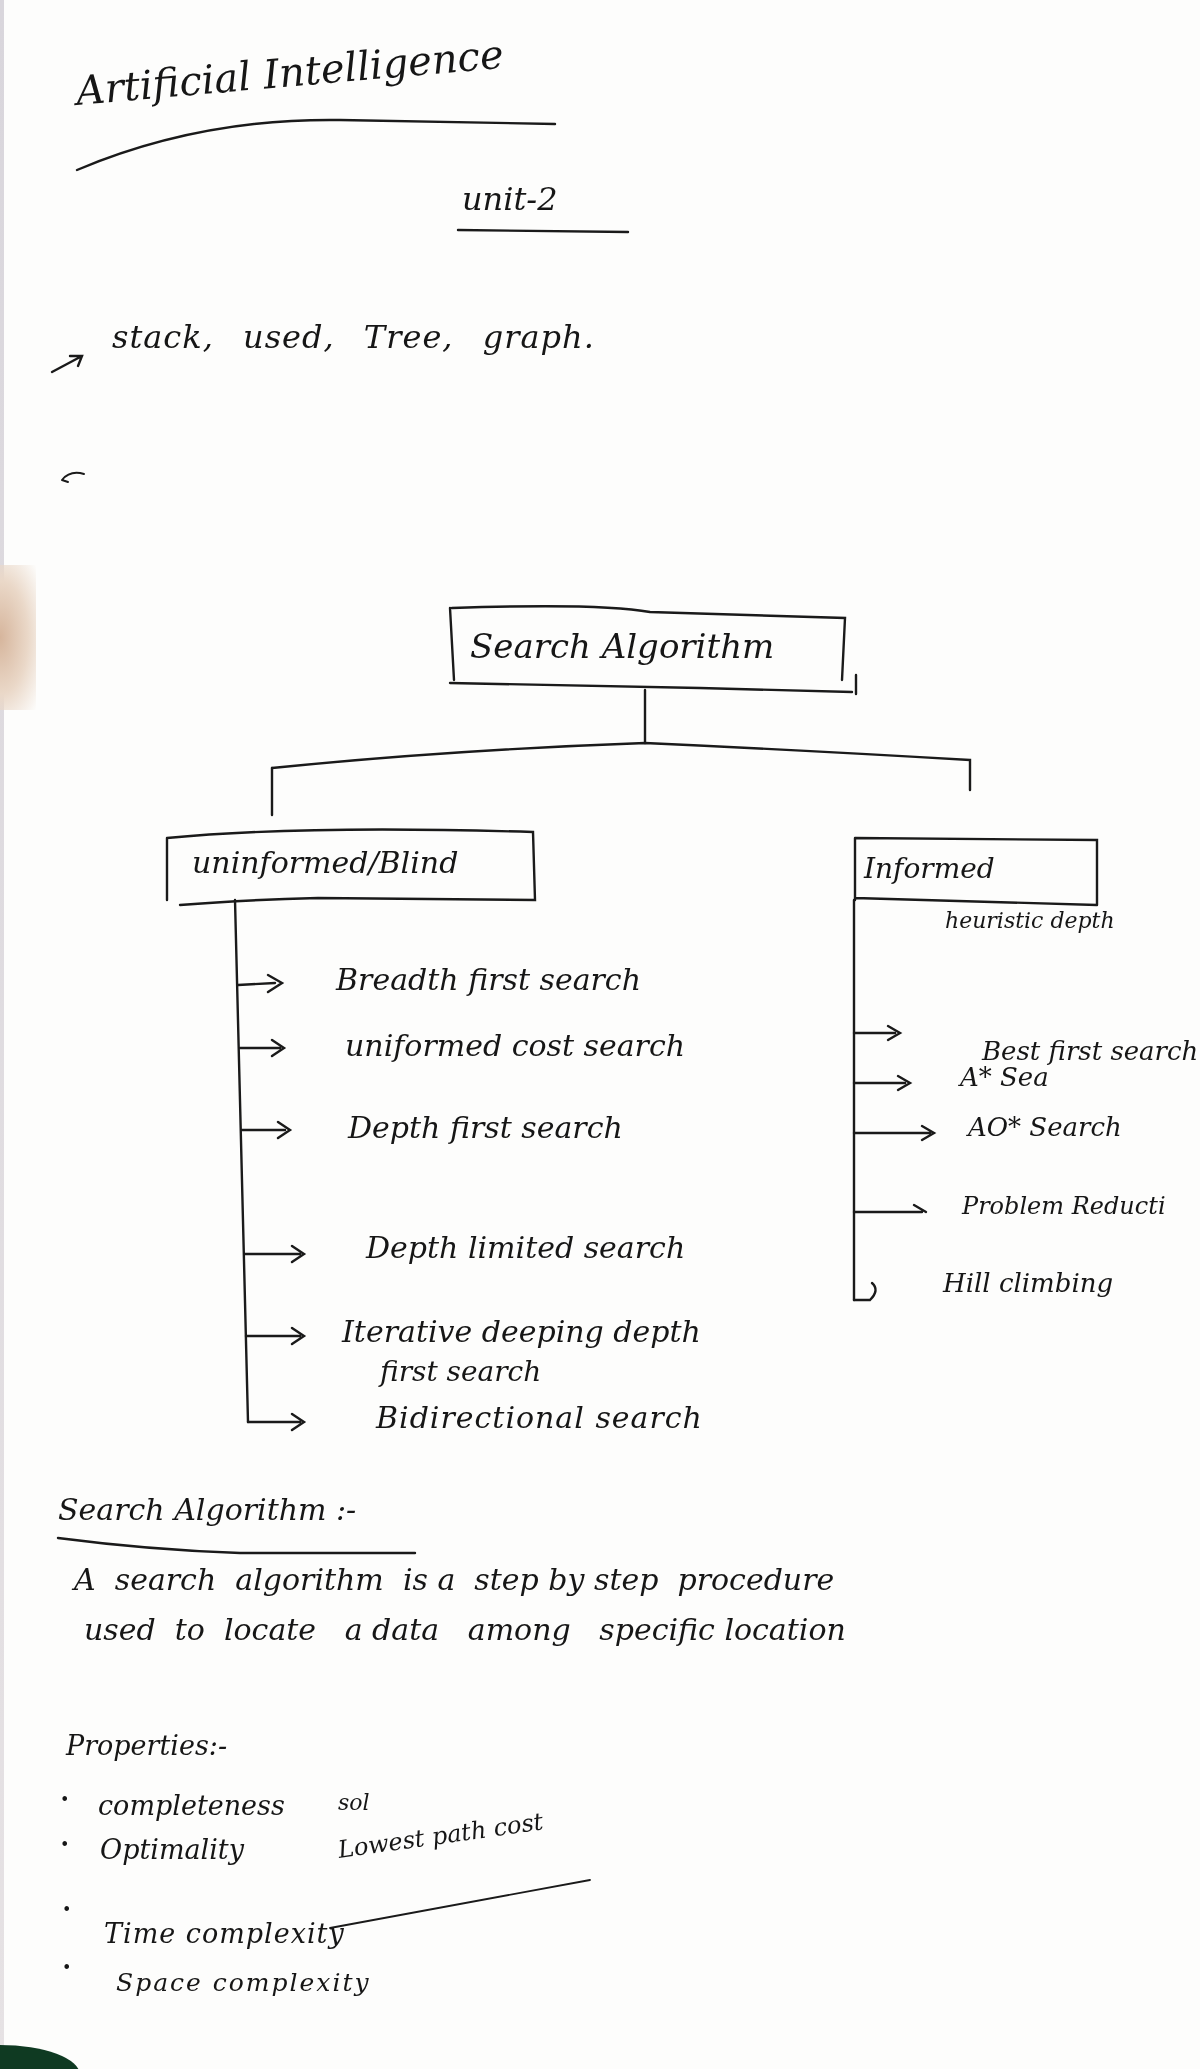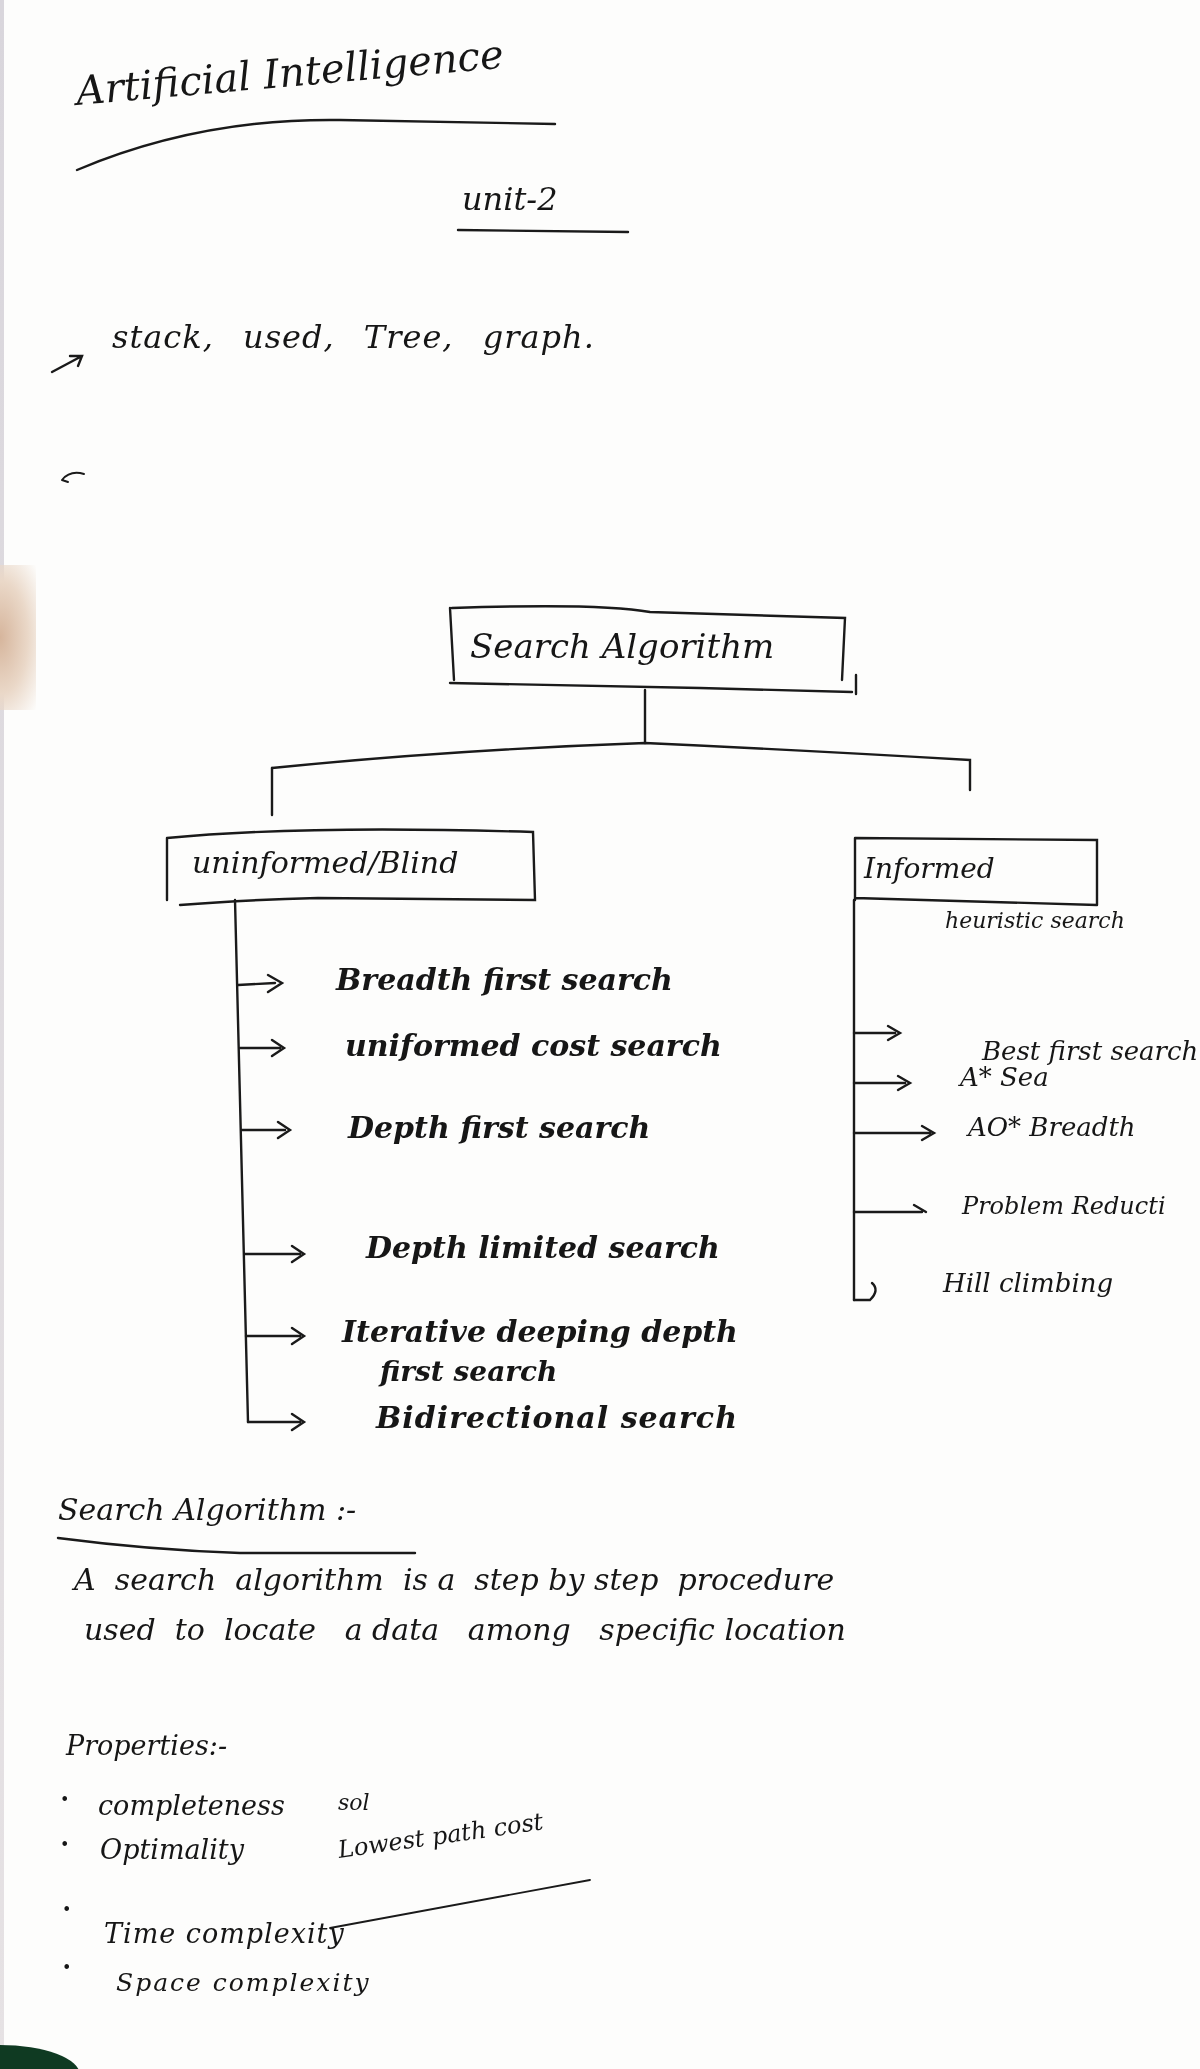--- a/index.html
+++ b/index.html
@@ -20,21 +20,21 @@
   .corner {
     position:absolute; left:0; top:2045px; width:80px; height:40px;
     background:#0f3a22; border-top-right-radius:80px 30px;
   }
   .hw { position:absolute; white-space:nowrap; font-style:italic; }
   svg.lines { position:absolute; left:0; top:0; }
   .box-label { position:absolute; white-space:nowrap; font-style:italic; }
   .title { font-size:40px; transform:rotate(-5deg); transform-origin:left bottom; }
   .unit { font-size:32px;text-align:center; }
   .topic { font-size:32px; letter-spacing:1px; }
-  .item { font-size:30px;font-weight:bold; }
+  .item { font-size:30px; }
   .ritem { font-size:26px; }
   .def { font-size:30px; }
   .prop { font-size:27px; }
 </style>
 </head>
 <body>
 
 <div class="edge-left"></div>
 <div class="thumb"></div>
 <div class="corner"></div>
@@ -80,33 +80,33 @@
   <path d="M330 1928 L 590 1880" stroke-width="1.8"></path>
 </svg>
 
 <div class="hw title" style="left:78px; top:68px;">Artificial Intelligence</div>
 <div class="hw unit" style="left:462px; top:180px;">unit-2</div>
 <div class="hw topic" style="left:112px; top:318px; word-spacing:18px;">stack, used, Tree, graph.</div>
 
 <div class="box-label" style="left:470px; top:626px; font-size:34px;">Search Algorithm</div>
 <div class="box-label" style="left:192px; top:845px; font-size:30px;">uninformed/Blind</div>
 <div class="box-label" style="left:864px; top:852px; font-size:28px;">Informed</div>
-<div class="box-label" style="left:945px; top:908px; font-size:22px;">heuristic search</div>
+<div class="box-label" style="left:945px; top:908px; font-size:22px;">heuristic depth</div>
 
 <div class="hw item" style="left:336px; top:962px;">Breadth first search</div>
 <div class="hw item" style="left:345px; top:1028px;">uniformed cost search</div>
 <div class="hw item" style="left:348px; top:1110px;">Depth first search</div>
 <div class="hw item" style="left:366px; top:1230px;">Depth limited search</div>
 <div class="hw item" style="left:342px; top:1314px;">Iterative deeping depth</div>
 <div class="hw item" style="left:380px; top:1355px; font-size:28px;">first search</div>
 <div class="hw item" style="left:376px; top:1400px; letter-spacing:1px;">Bidirectional search</div>
 
 <div class="hw ritem" style="left:982px; top:1012px;margin-top:24px;">Best first search</div>
 <div class="hw ritem" style="left:960px; top:1062px;">A*  Sea</div>
-<div class="hw ritem" style="left:968px; top:1112px;">AO* Breadth</div>
+<div class="hw ritem" style="left:968px; top:1112px;">AO* Search</div>
 <div class="hw ritem" style="left:962px; top:1192px; font-size:24px;">Problem Reducti</div>
 <div class="hw ritem" style="left:943px; top:1268px;">Hill climbing</div>
 
 <div class="hw def" style="left:58px; top:1492px; font-size:30px;">Search Algorithm :-</div>
 <div class="hw def" style="left:74px; top:1562px; white-space:pre;">A  search  algorithm  is a  step by step  procedure</div>
 <div class="hw def" style="left:84px; top:1612px; white-space:pre;">used  to  locate   a data   among   specific location</div>
 
 <div class="hw prop" style="left:66px; top:1730px;">Properties:-</div>
 
 <div class="hw prop" style="left:60px; top:1790px; font-size:16px;">•</div>

